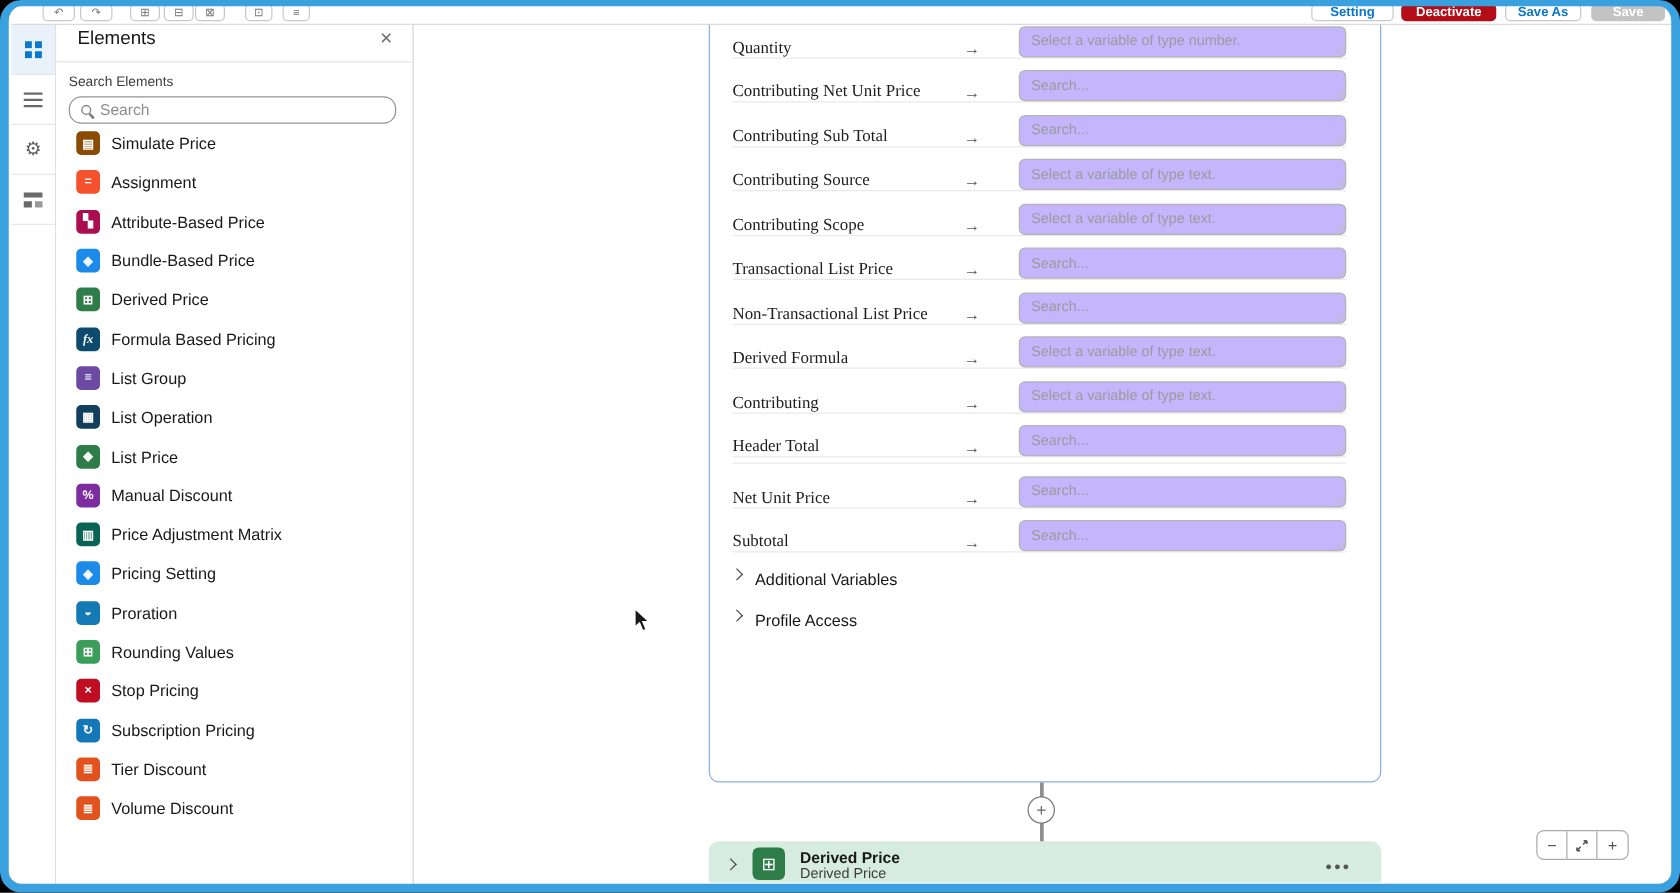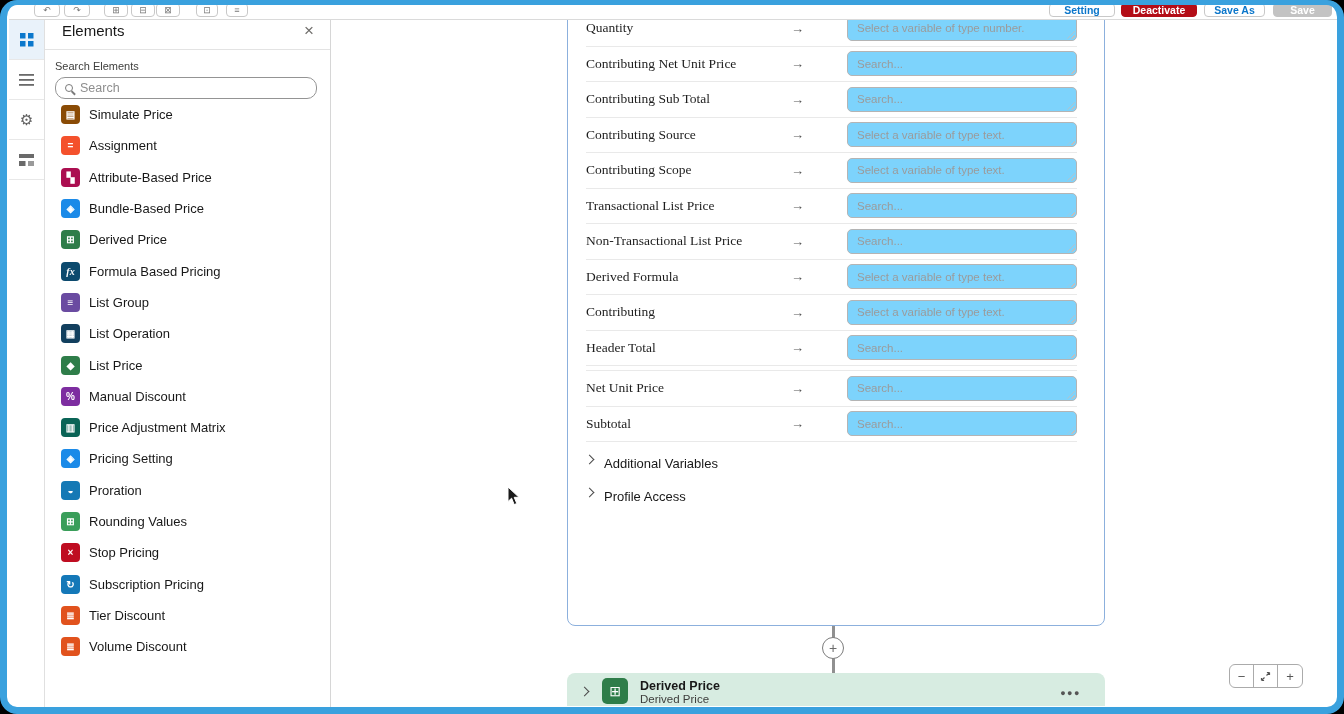--- a/index.html
+++ b/index.html
@@ -69,24 +69,24 @@
 
   .vpanel { position:absolute; left:235px; top:-10px; width:538px; height:616px; background:#fff;
     border:1.5px solid #8cb0dd; border-radius:8px; overflow:hidden; }
   .sechead { margin:20px 27px 0 18px; height:27px; padding-bottom:5px; border-bottom:1px solid #e9e9e9;
     display:flex; align-items:center; gap:10px; font-size:13px; color:#181818; }
   .chev { width:7px; height:7px; border-right:1.6px solid #4a4a4a; border-bottom:1.6px solid #4a4a4a;
     display:inline-block; flex:0 0 auto; }
   .chev.down  { transform:rotate(45deg) translateY(-2px); }
   .chev.right { transform:rotate(-45deg); }
   .var-row { height:35.5px; margin:0 27px 0 18px; border-bottom:1px solid #e9e9e9;
-    display:flex; align-items:center;gap:12px; }
+    display:flex; align-items:flex-end; }
   .vr-label { flex:1; font-family:"Liberation Serif",serif; font-size:13.5px; color:#1d1d1d; }
   .vr-arrow { width:44px; font-size:13px; color:#555; }
-  .vr-box { position:relative; width:230px; height:25px; border:1px solid #b4b4b4; border-radius:5px; background:#7dd3fc; }
+  .vr-box { position:relative; width:262px; height:25px; border:1px solid #b4b4b4; border-radius:5px; background:#c4b5fd; }
   .vr-box input { width:100%; height:100%; border:none; outline:none; background:transparent;
     font-size:11.5px; color:#444; padding:0 9px; font-family:"Liberation Sans",sans-serif; }
   .vr-box input::placeholder { color:#9b9b9b; opacity:1; }
   .vr-box::after { content:""; position:absolute; right:1px; bottom:1px; width:8px; height:8px;
     background:repeating-linear-gradient(-45deg, transparent 0 2px, #bfbfbf 2px 3.2px);
     clip-path:polygon(100% 0, 0 100%, 100% 100%); }
   .outbox { margin:16px 25px 0 2px; height:29px; border:2px solid #0b3e70; border-radius:5px;
     display:flex; align-items:center; gap:10px; padding-left:14px; font-size:13px; color:#181818; }
   .rowdiv { height:0; border-bottom:1px solid #e9e9e9; margin:4px 27px 0 18px; }
   .collapse-row { height:33px; margin:0 27px 0 18px; display:flex; align-items:flex-start; gap:11px;

